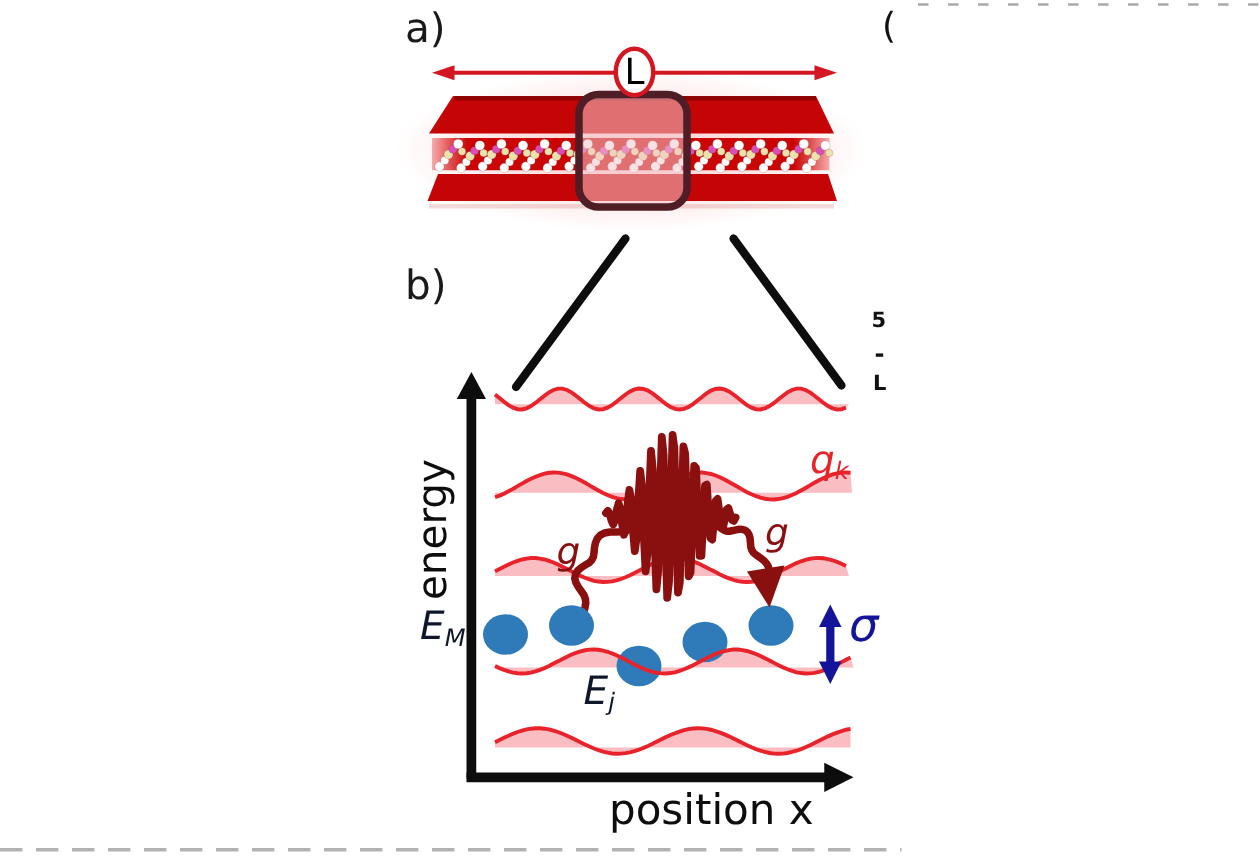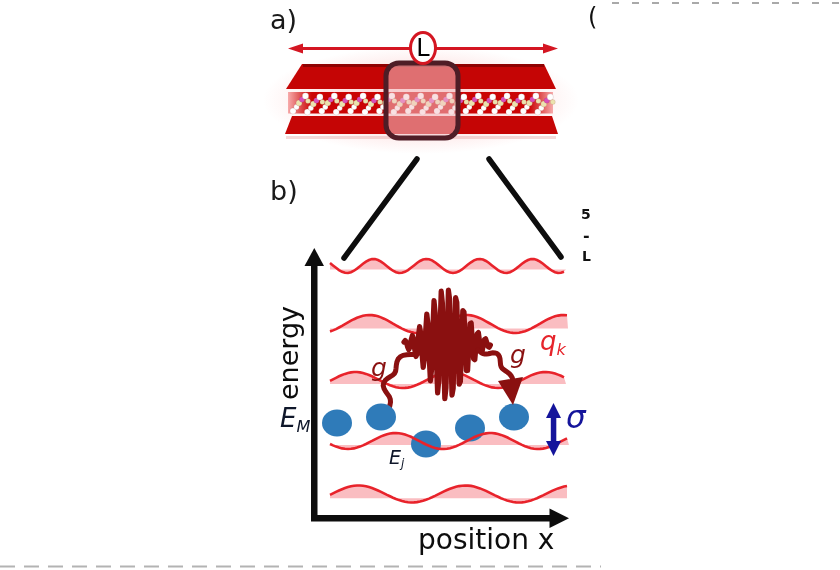--- a/index.html
+++ b/index.html
@@ -221,27 +221,27 @@
       <line x1="0" y1="566.5" x2="601" y2="566.5" stroke="#444" stroke-width="2.2" stroke-dasharray="15 9" opacity="0.4"></line>
     </g>
   </svg>
 
   <div class="txt panel-label" style="left:270px;top:6px;">a)</div>
   <div class="txt panel-label" style="left:270px;top:177px;">b)</div>
 
   <div class="txt" id="l-label" style="left:410px;top:36px;">L</div>
 
   <div class="txt axis-label" id="energy-label" style="left:230px;top:338px;">energy</div>
-  <div class="txt axis-label" style="left:418px;top:526px;font-size:28px;">position x</div>
+  <div class="txt axis-label" style="left:406px;top:526px;font-size:28px;">position x</div>
 
   <div class="txt blue" style="left:280px;top:405px;font-size:26px;"><span class="math">E</span><span class="sb">M</span></div>
 
-  <div class="txt blue" style="left:389px;top:448px;font-size:19px;"><span class="math">E</span><span class="sb">j</span></div>
-
-  <div class="txt red" style="left:540px;top:294px;font-size:26px;margin-top:34px;"><span class="math">q</span><span class="sb">k</span></div>
+  <div class="txt blue" style="left:389px;top:448px;font-size:26px;"><span class="math">E</span><span class="sb">j</span></div>
+
+  <div class="txt red" style="left:540px;top:294px;font-size:26px;"><span class="math">q</span><span class="sb">k</span></div>
 
   <div class="txt darkred math" style="left:371px;top:355px;font-size:25px;">g</div>
   <div class="txt darkred math" style="left:510px;top:342px;font-size:25px;">g</div>
 
   <div class="txt navy math" style="left:566px;top:402px;font-size:31px;">σ</div>
 
   <div class="txt frag" style="left:588px;top:5px;font-size:24px;">(</div>
   <div class="txt frag" style="left:581px;top:207px;font-size:14px;font-weight:bold;">5</div>
   <div class="txt frag" style="left:583px;top:228px;font-size:16px;font-weight:bold;">-</div>
   <div class="txt frag" style="left:582px;top:249px;font-size:14px;font-weight:bold;">L</div>

